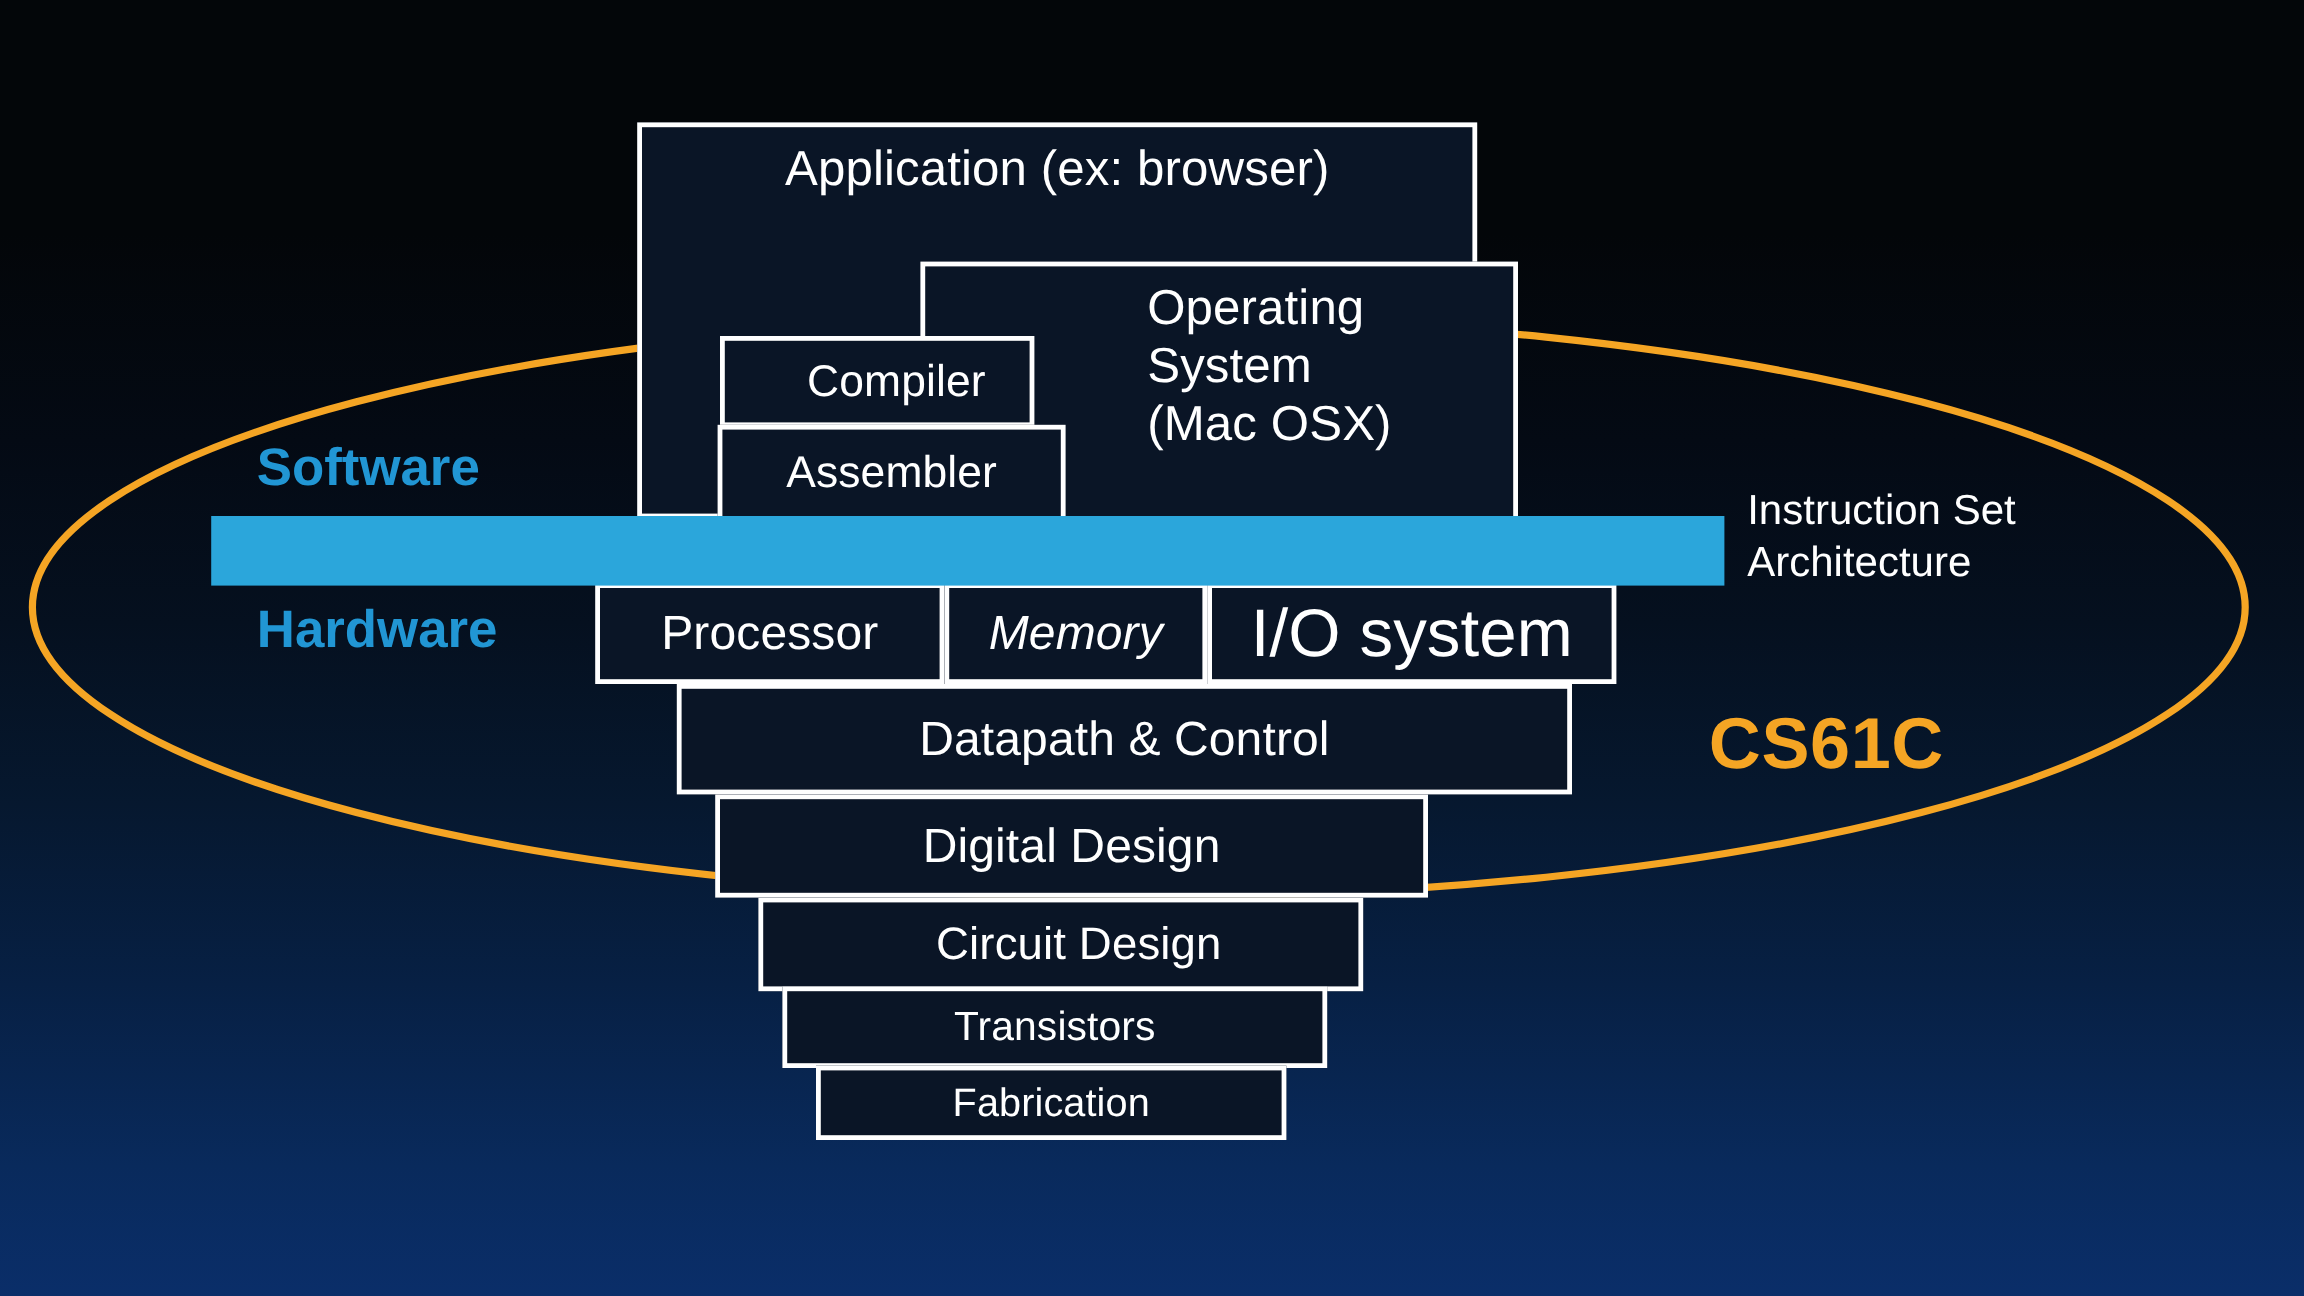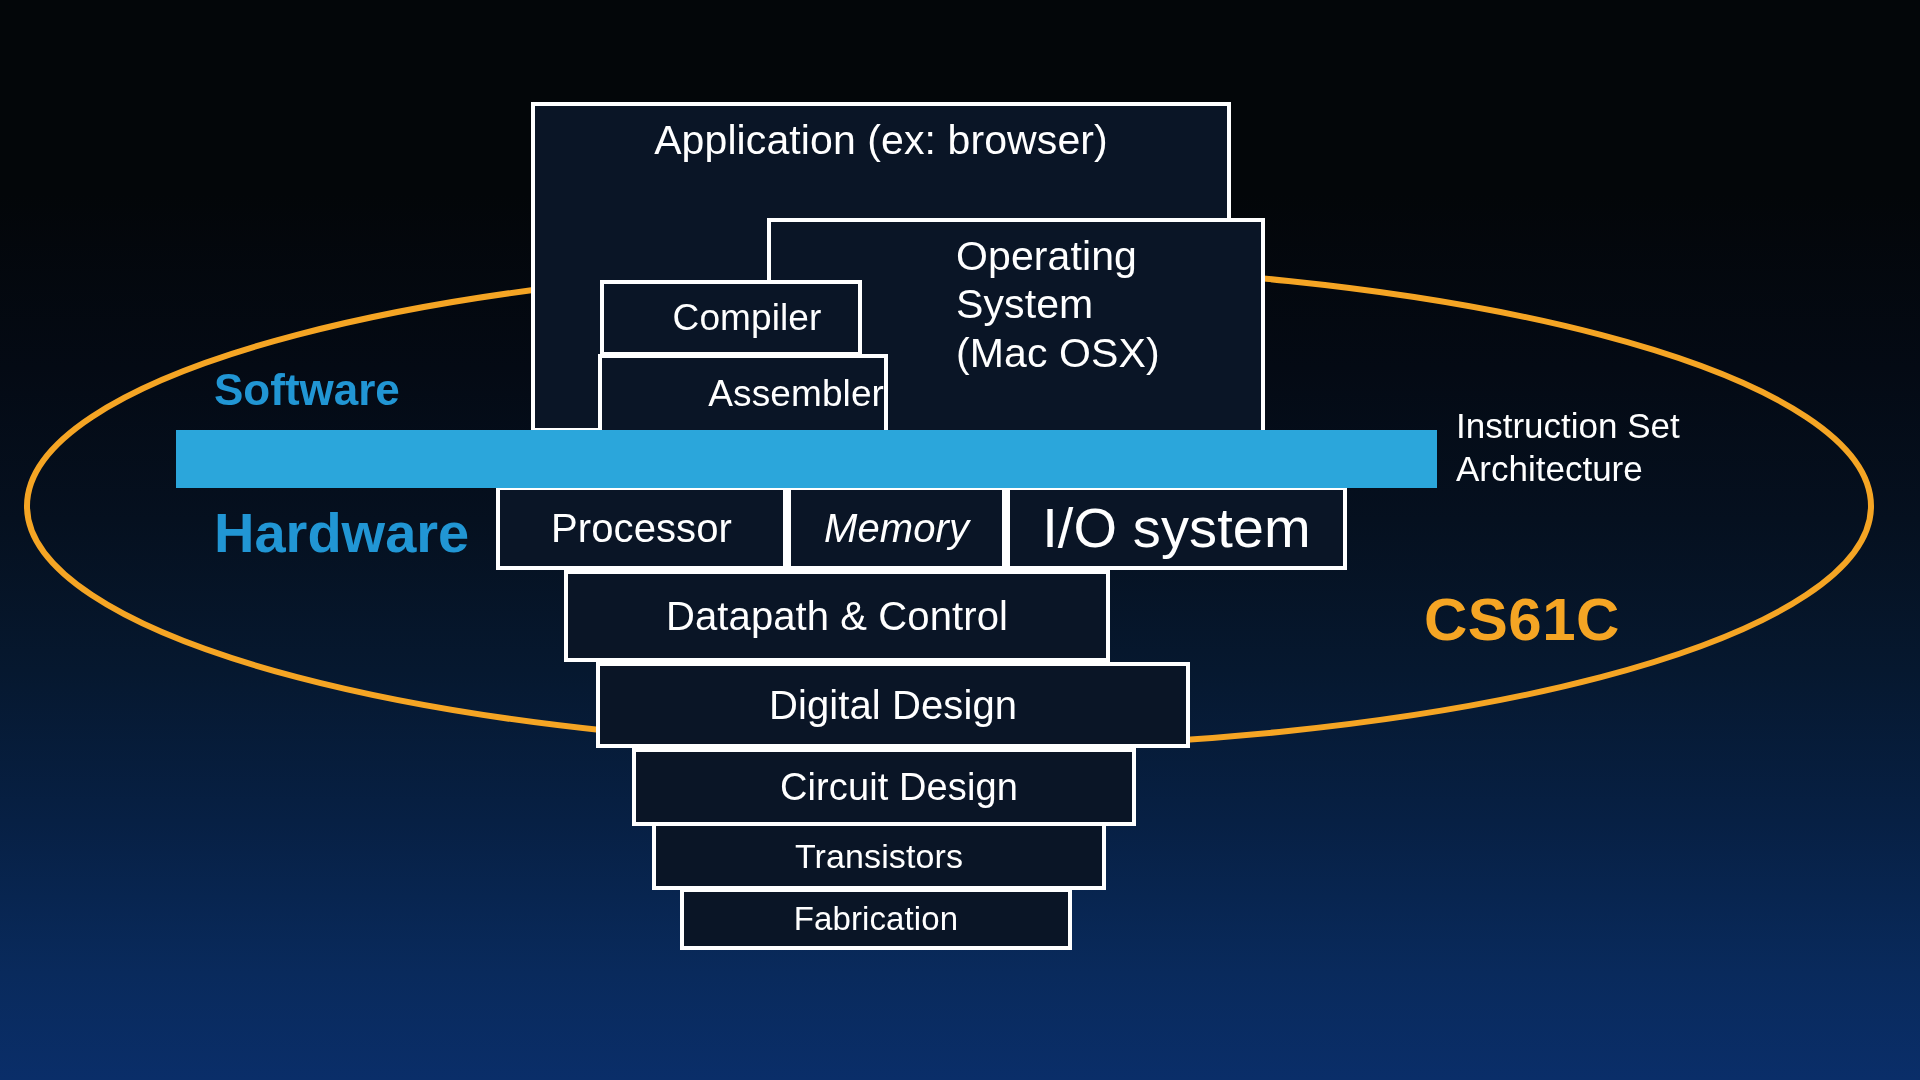--- a/index.html
+++ b/index.html
@@ -72,21 +72,20 @@
   #box-compiler {
     left: 600px;  top: 280px;  width: 262px;  height: 76px;
     font-size: 37px;
     z-index: 6;
     padding-left: 32px;
   }
   #box-assembler {
     left: 598px;  top: 354px;  width: 290px;  height: 80px;
     font-size: 37px;
     z-index: 6;
-    justify-content: flex-end;
   }
 
   
   #isa-bar {
     position: absolute;
     left: 176px;  top: 430px;  width: 1261px;  height: 58px;
     background: #2ba6db;
     z-index: 10;
   }
 
@@ -100,21 +99,21 @@
     font-size: 40px;
     z-index: 4;
     font-style: italic;
   }
   #box-io {
     left: 1006px; top: 486px;  width: 341px;  height: 84px;
     font-size: 56px;
     z-index: 4;
   }
   #box-datapath {
-    left: 564px;  top: 570px;  width: 546px;  height: 92px;
+    left: 564px;  top: 570px;  width: 746px;  height: 92px;
     font-size: 40px;
     z-index: 3;
   }
   #box-digital {
     left: 596px;  top: 662px;  width: 594px;  height: 86px;
     font-size: 40px;
     z-index: 12;
   }
   #box-circuit {
     left: 632px;  top: 748px;  width: 504px;  height: 78px;
@@ -140,21 +139,21 @@
     z-index: 11;
   }
   #label-software {
     left: 214px; top: 365px;
     font-size: 44px;
     font-weight: 700;
     color: #2196d4;
   }
   #label-hardware {
     left: 214px; top: 500px;
-    font-size: 56px;
+    font-size: 44px;
     font-weight: 700;
     color: #2196d4;
   }
   #label-isa {
     left: 1456px; top: 405px;
     font-size: 35px;
     color: #ffffff;
     line-height: 1.22;
     text-align: left;
   }

